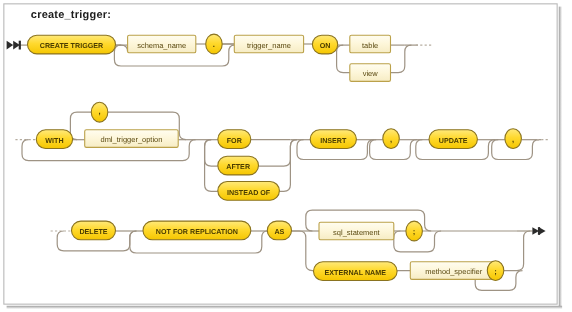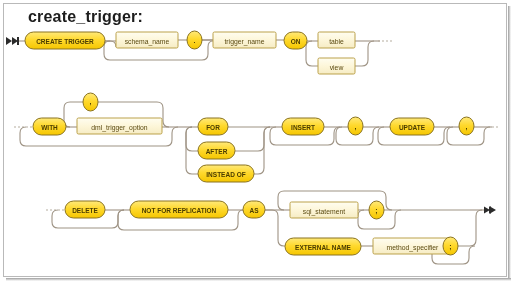--- a/index.html
+++ b/index.html
@@ -4,21 +4,21 @@
 <style>
   html,body{margin:0;padding:0;background:#ffffff;}
   body{width:520px;height:284px;overflow:hidden;
        font-family:"Liberation Sans","DejaVu Sans",sans-serif;}
   #frame{position:absolute;left:3px;top:3px;width:504px;height:274px;
          background:#ffffff;border:1px solid #b9b9b9;box-sizing:border-box;}
   #shadow-r{position:absolute;left:508px;top:6px;width:3px;height:274px;
             background:linear-gradient(to right,#9d9d9d,#ffffff);}
   #shadow-b{position:absolute;left:6px;top:278px;width:505px;height:3px;
             background:linear-gradient(to bottom,#9d9d9d,#ffffff);}
-  #title{position:absolute;left:28px;top:8px;font-size:16px;font-weight:bold;
+  #title{position:absolute;left:28px;top:8px;font-size:10px;font-weight:bold;
          color:#1d1d1d;letter-spacing:0.2px;}
   svg{position:absolute;left:0;top:0;}
   text{font-family:"Liberation Sans","DejaVu Sans",sans-serif;}
 </style>
 </head>
 <body>
 
 <div id="frame"></div>
 <div id="shadow-r"></div>
 <div id="shadow-b"></div>

